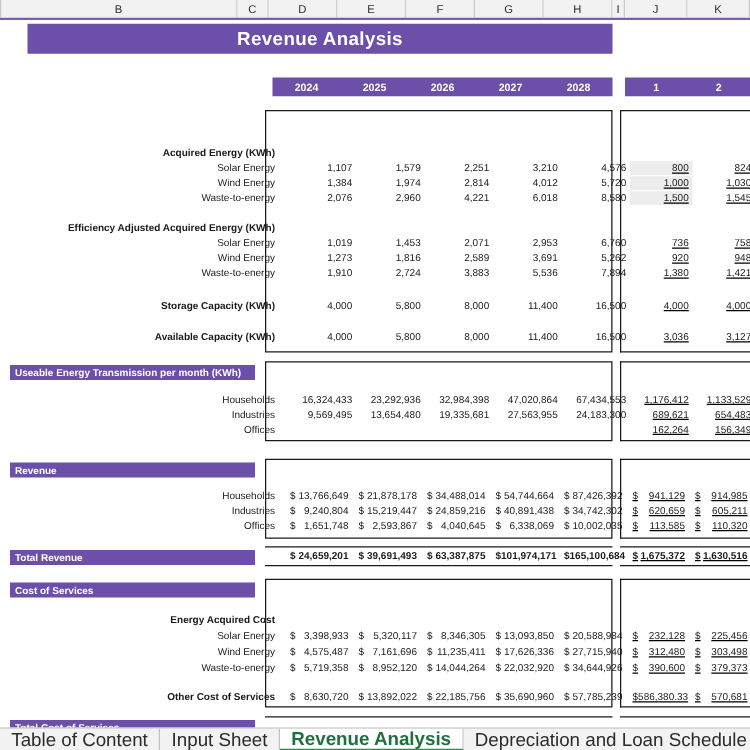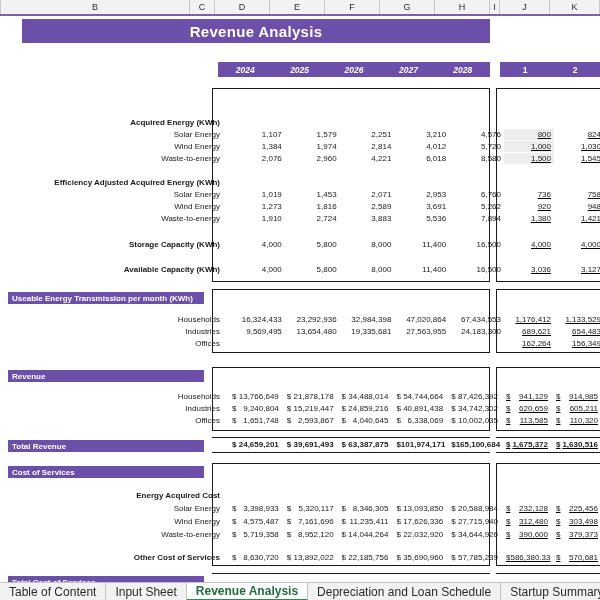--- a/index.html
+++ b/index.html
@@ -60,21 +60,21 @@
 
   
   .yearband {
     position: absolute; left: 218px; top: 62px;
     width: 272px; height: 15px;
     background: #6b4fa8; display: flex;
   }
   .yearband .yc {
     flex: 1; height: 15px;
     color: #fff; font-size: 8.5px; font-weight: bold;
-    display: flex; align-items: center; justify-content: center; font-style: italic;
+    display: flex; align-items: center; justify-content: center;
   }
   .periodband {
     position: absolute; left: 500px; top: 62px;
     width: 100px; height: 15px;
     background: #6b4fa8; display: flex;
   }
   .periodband .pc {
     width: 50px; height: 15px;
     color: #fff; font-size: 8.5px; font-weight: bold;
     display: flex; align-items: center; justify-content: center;
@@ -146,21 +146,21 @@
   .tabbar {
     position: absolute; left: 0; bottom: 0;
     width: 600px; height: 18px;
     background: #f2f2f2;
     border-top: 1px solid #c4c4c4;
     display: flex; align-items: stretch;
   }
   .tab {
     height: 18px; padding: 0 9px;
     display: flex; align-items: center;
-    font-size: 12px; color: #2b2b2b;
+    font-size: 15px; color: #2b2b2b;
     border-right: 1px solid #c4c4c4;
     white-space: nowrap; background: #f2f2f2;
   }
   .tab.active {
     background: #ffffff; color: #1f6f3f;
     font-weight: bold;
     border-bottom: 2px solid #2f8a4f;
   }
 </style>
 </head>

